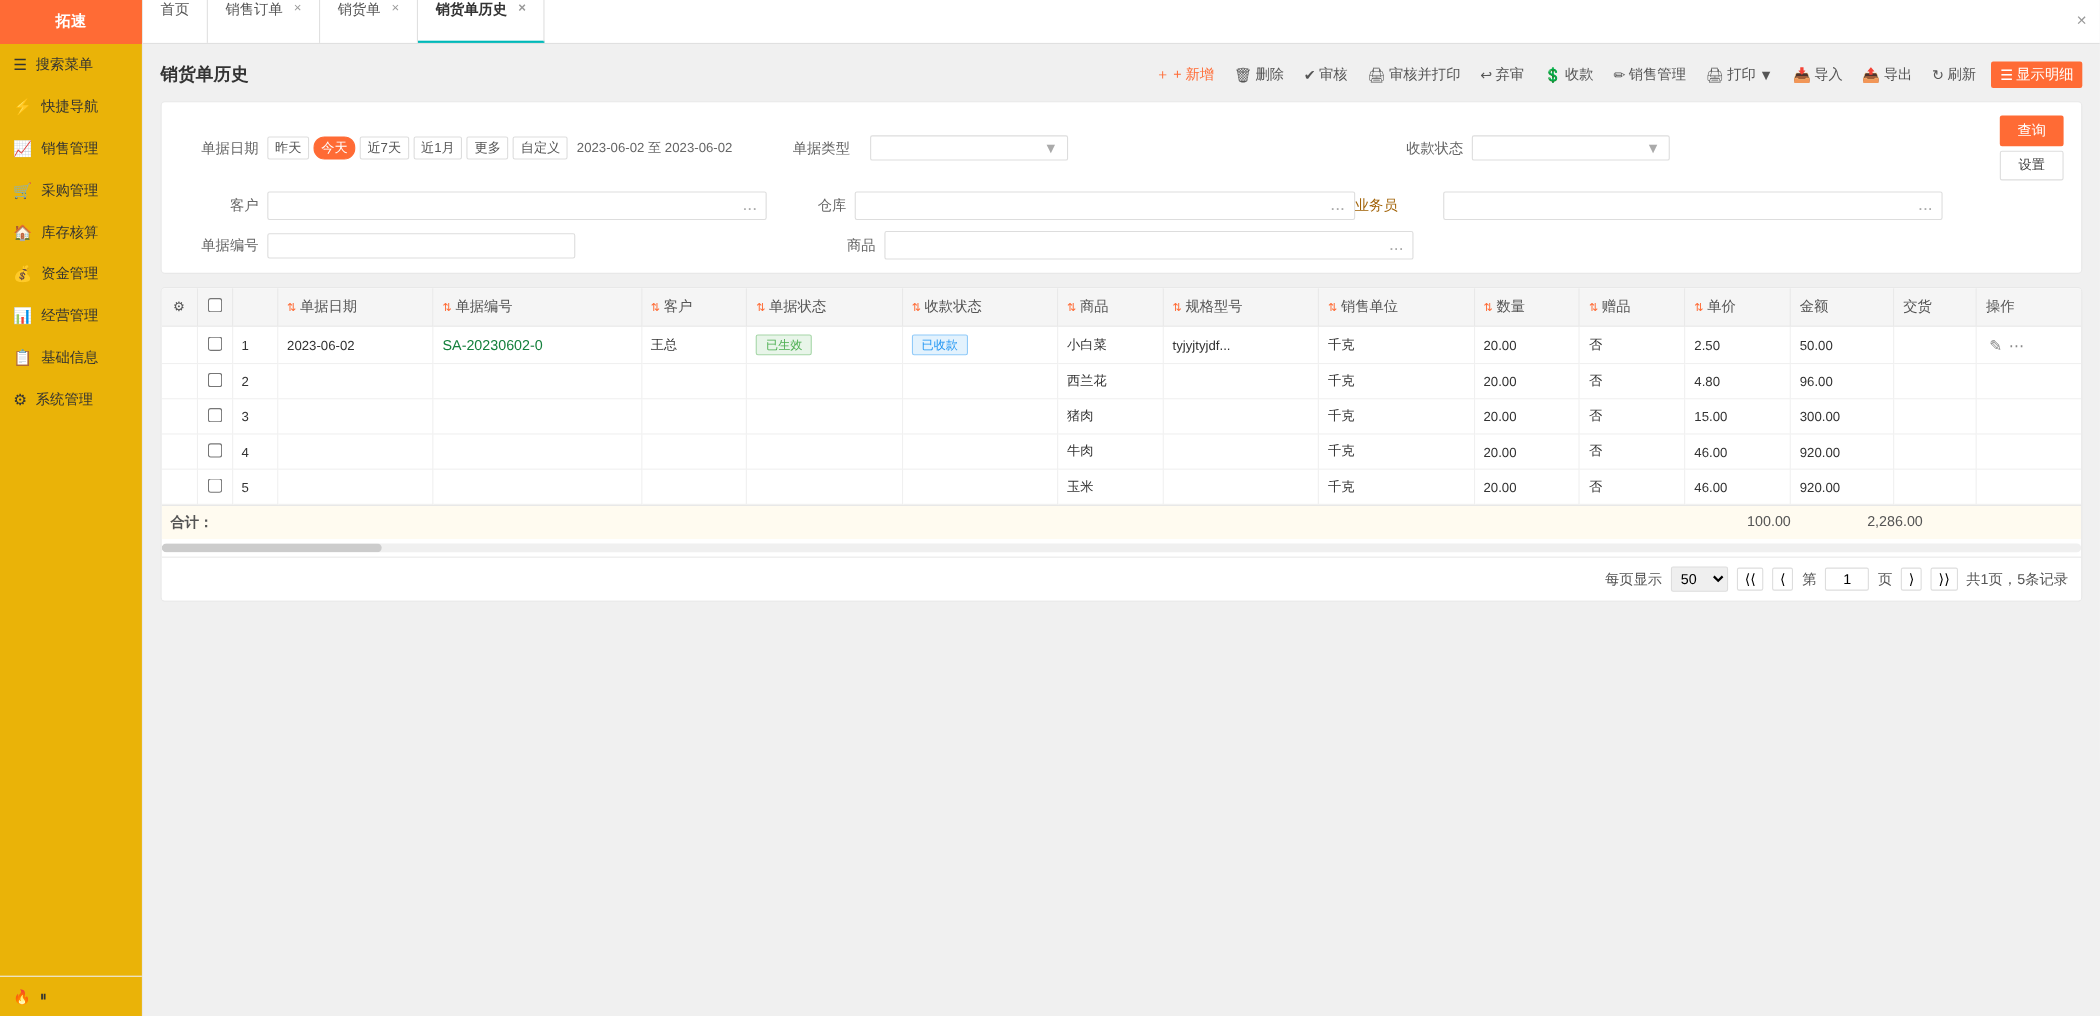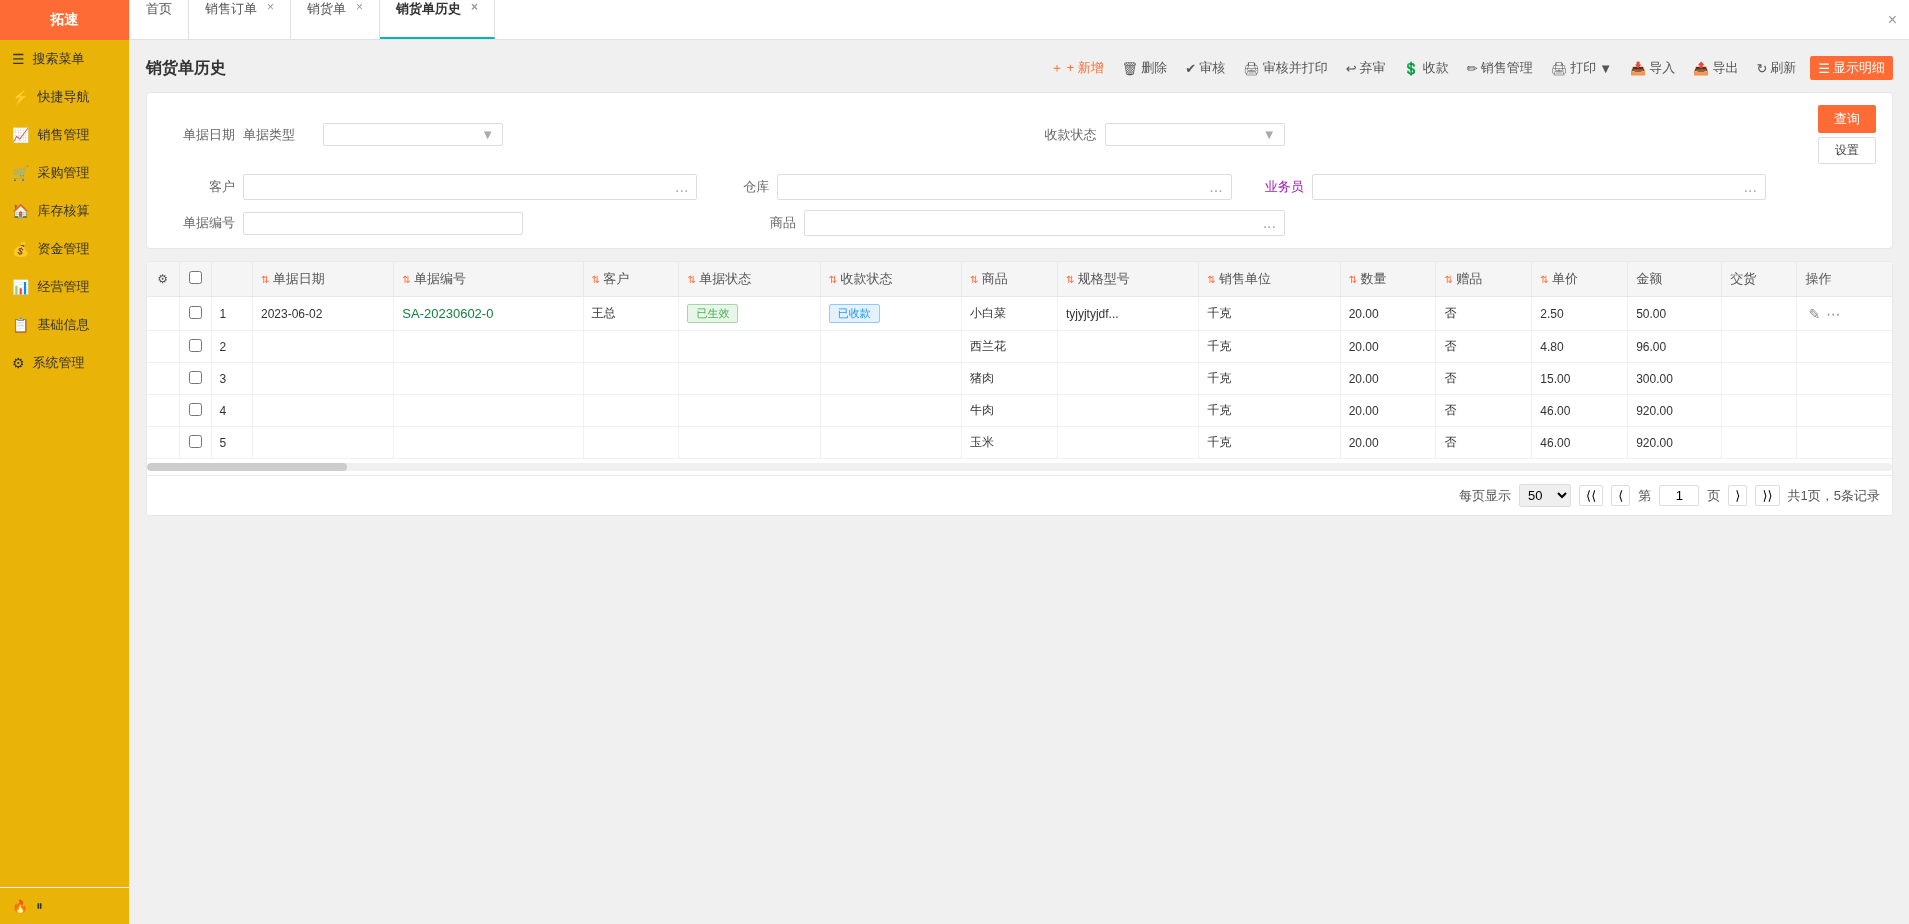--- a/index.html
+++ b/index.html
@@ -208,22 +208,31 @@
           <span>☰</span>
           <span>显示明细</span>
         </div>
       </div>
     </div>
 
     <div class="filter-panel">
 
       <div class="filter-row">
         <div class="filter-label">单据日期</div>
-
-        <div style="width:80px; text-align:left; padding-right:8px; color:#666; white-space:nowrap;">单据类型</div>
+        <div class="filter-value" style="flex:1; display:flex; align-items:center; gap:4px;">
+          <span class="date-quick-btn">昨天</span>
+          <span class="date-quick-btn active">今天</span>
+          <span class="date-quick-btn">近7天</span>
+          <span class="date-quick-btn">近1月</span>
+          <span class="date-quick-btn">更多</span>
+          <span class="date-quick-btn">自定义</span>
+          <span class="date-range">2023-06-02 至 2023-06-02</span>
+        </div>
+
+        <div style="width:80px; text-align:center; padding-right:8px; color:#666; white-space:nowrap;">单据类型</div>
         <div style="flex:1; display:flex; align-items:center;">
           <div class="filter-select" style="min-width:180px;">
             <span></span>
             <span style="color:#aaa;">▼</span>
           </div>
         </div>
 
         <div style="width:80px; text-align:right; padding-right:8px; color:#666; white-space:nowrap;">收款状态</div>
         <div style="flex:1; display:flex; align-items:center;">
           <div class="filter-select" style="min-width:180px;">
@@ -248,21 +257,21 @@
         </div>
 
         <div style="width:80px; text-align:right; padding-right:8px; color:#666;">仓库</div>
         <div style="flex:1;">
           <div class="filter-input" style="min-width:180px;">
             <span></span>
             <span class="dots">...</span>
           </div>
         </div>
 
-        <div style="width:80px; text-align:right; padding-right:8px; color:#a21caf;">业务员</div>
+        <div style="width:80px; padding-right:8px; color:#a16207;">业务员</div>
         <div style="flex:1;">
           <div class="filter-input" style="min-width:180px;">
             <span></span>
             <span class="dots">...</span>
           </div>
         </div>
         <div style="width:110px;"></div>
       </div>
 
       <div class="filter-row">
@@ -399,20 +408,27 @@
               <td>20.00</td>
               <td>否</td>
               <td>46.00</td>
               <td>920.00</td>
               <td></td>
               <td></td>
             </tr>
           </tbody>
       </table>
 
+      <div class="table-footer">
+        <div class="footer-label">合计：</div>
+        <div style="flex:1;"></div>
+        <div style="width:300px; text-align:right; padding-right:16px;">100.00</div>
+        <div style="width:120px; text-align:right; padding-right:16px;">2,286.00</div>
+        <div style="width:120px;"></div>
+      </div>
 
       <div class="scrollbar-area">
         <div class="scrollbar-thumb"></div>
       </div>
 
       <div class="pagination">
         <span>每页显示</span>
         <select class="page-size-select">
           <option>50</option>
           <option>10</option>

